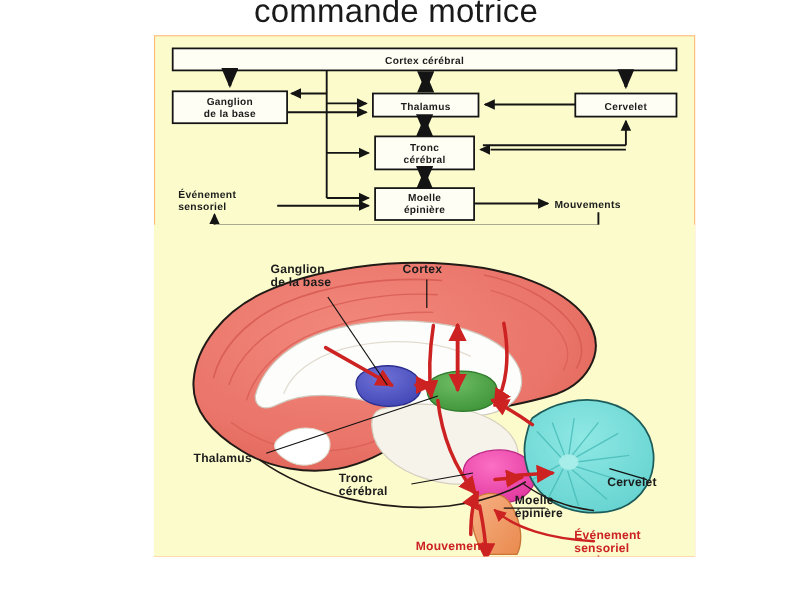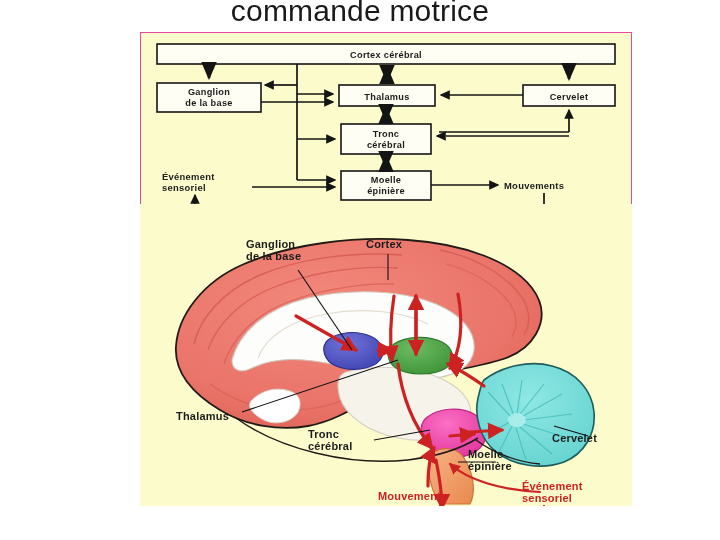--- a/index.html
+++ b/index.html
@@ -30,21 +30,21 @@
     white-space: nowrap;
   }
 
   
   #figure-panel {
     position: absolute;
     left: 140px;
     top: 32px;
     width: 492px;
     height: 474px;
-    background: #ec4899;
+    background: #fdba74;
     overflow: hidden;
   }
 
   
   #flow-diagram {
     position: absolute;
     left: 0px;
     top: 0px;
     width: 492px;
     height: 180px;

